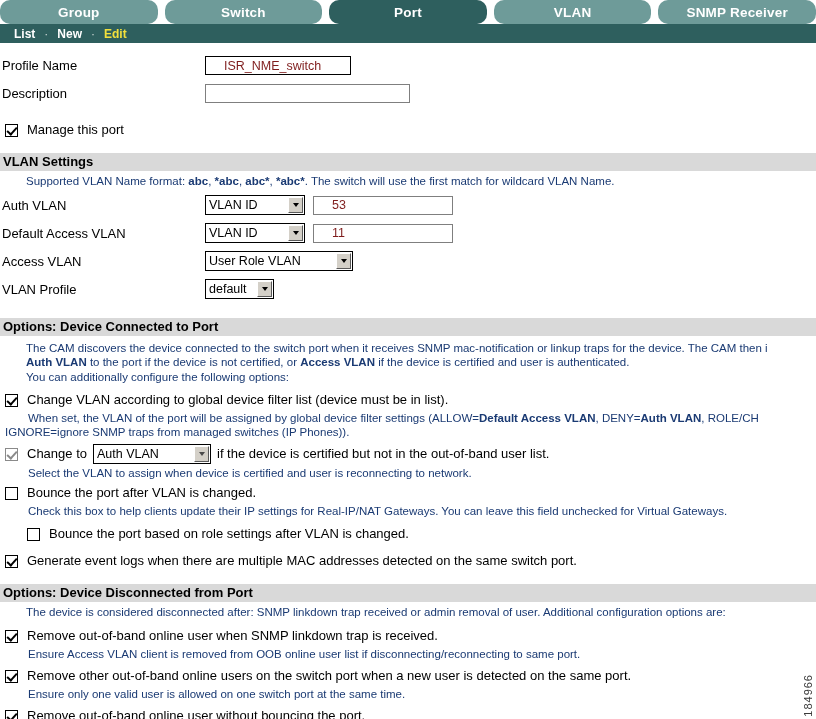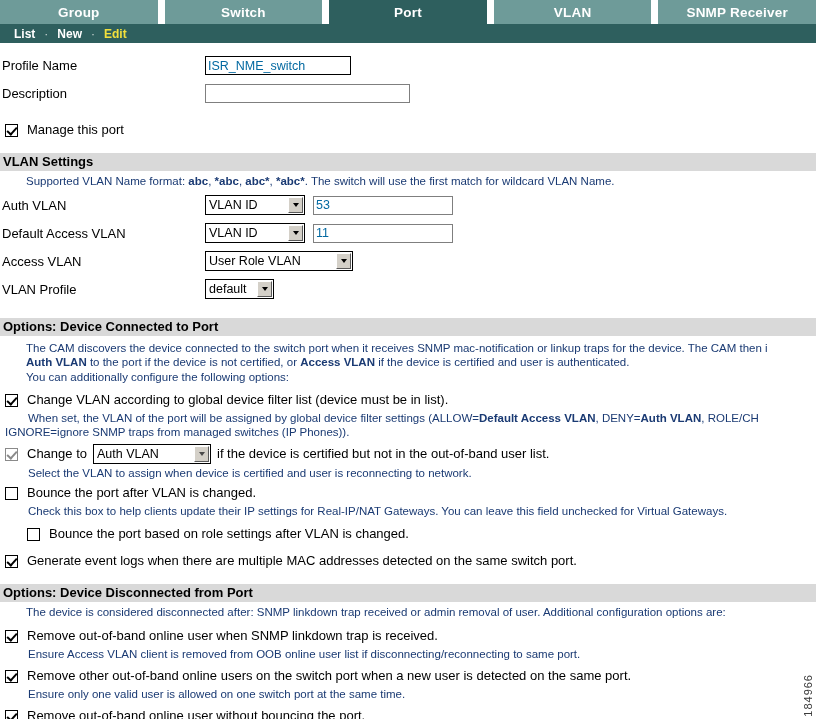--- a/index.html
+++ b/index.html
@@ -31,20 +31,21 @@
     color: #ffffff;
     font-size: 13.5px;
     font-weight: bold;
     letter-spacing: 0.2px;
     display: flex;
     align-items: center;
     justify-content: center;
     height: 24px;
     margin-right: 7px;
     user-select: none;
+    border-radius: 10px;
   }
   .tab:last-child { margin-right: 0; }
   .tab.active { background: #2e5f5e; }
 
   .subbar {
     height: 19px;
     background: #2e5f5e;
     color: #ffffff;
     display: flex;
     align-items: center;
@@ -72,24 +73,24 @@
     width: 203px;
     font-size: 13px;
     color: #000000;
     flex: 0 0 203px;
   }
 
   input.txt {
     font-family: "Liberation Sans", sans-serif;
     font-size: 12.5px;
     height: 19px;
-    padding: 1px 2px;
+    padding: 1px 18px;
     border: 1px solid #000000;
     background: #ffffff;
-    color: #0369a1;
+    color: #7f1d1d;
     outline: none;
   }
   input.txt.profile { width: 146px; }
   input.txt.desc { width: 205px; border: 1px solid #7f7f7f; }
   input.txt.vlanid { width: 140px; border: 1px solid #7f7f7f; margin-left: 8px; }
 
   
   .sel {
     display: inline-flex;
     align-items: center;

